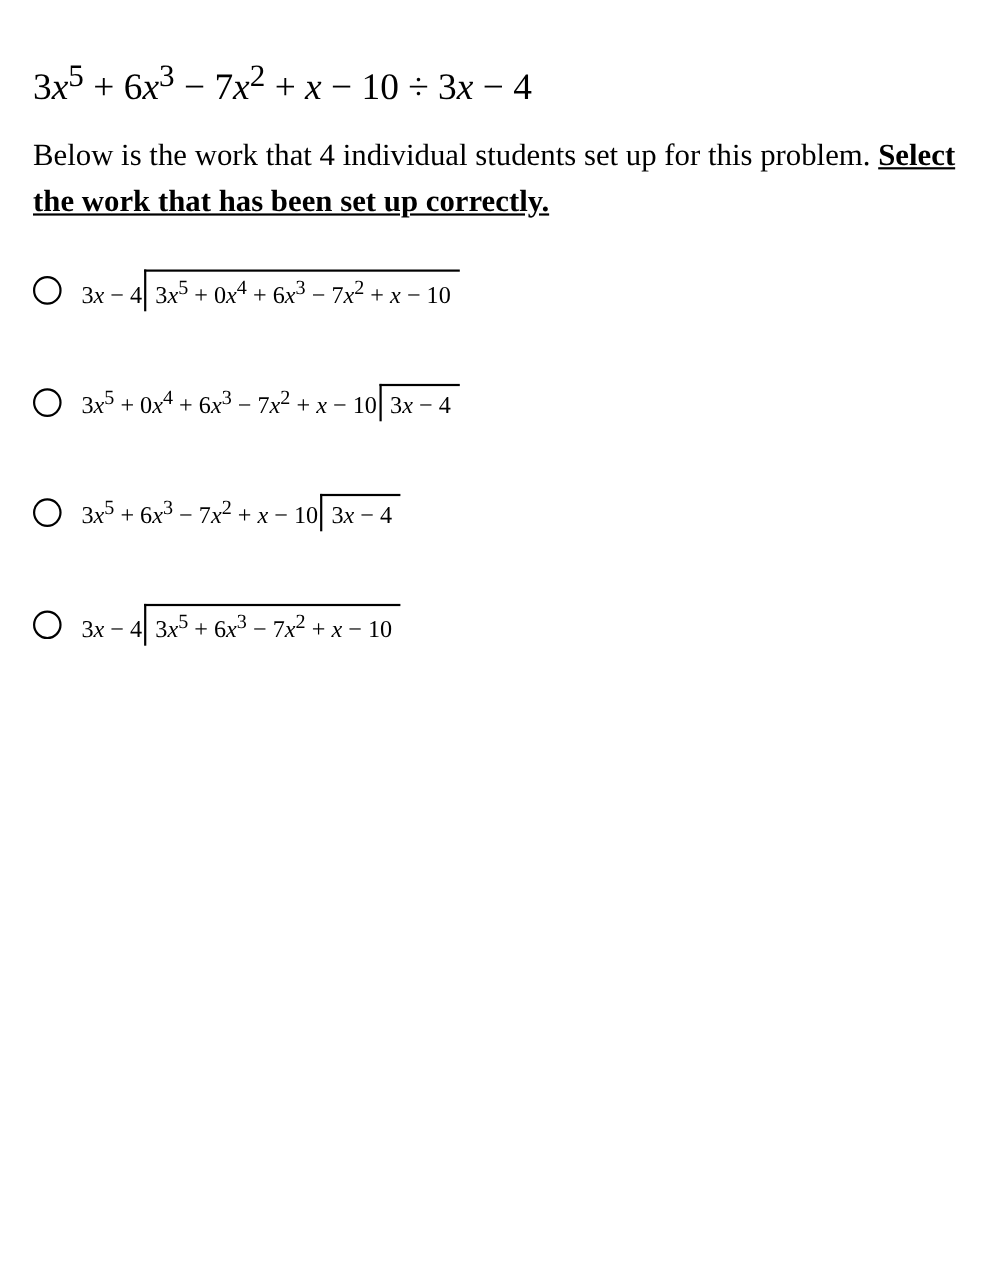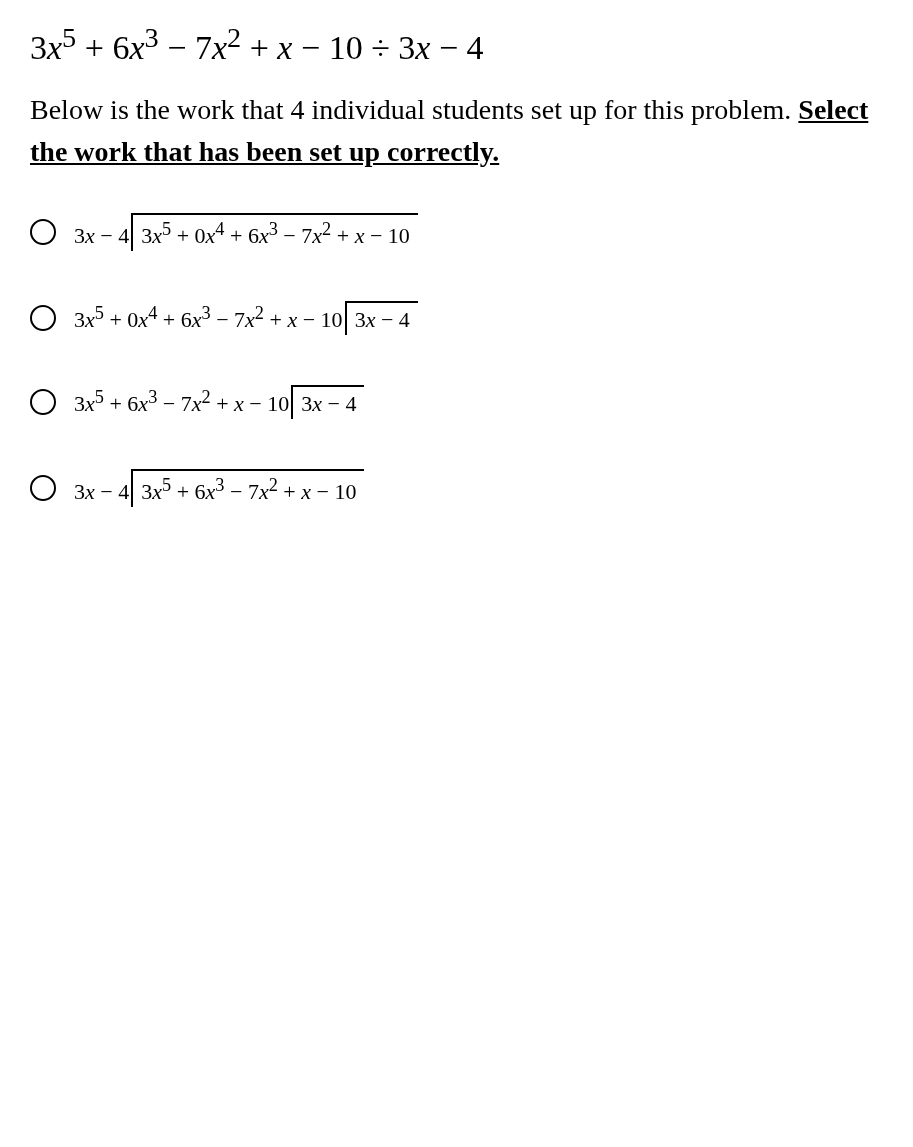--- a/index.html
+++ b/index.html
@@ -16,36 +16,37 @@
       width: 913px;
       min-height: 1147px;
       padding: 20px 30px 40px 30px;
     }
 
     .problem-title {
       font-size: 34px;
       font-weight: normal;
       margin-bottom: 18px;
       line-height: 1.3;
+      margin-top: 32px;
     }
 
     .instructions {
       font-size: 28px;
       line-height: 1.5;
       margin-bottom: 40px;
     }
 
     .instructions strong u {
       font-weight: bold;
     }
 
     .answer-options {
       display: flex;
       flex-direction: column;
-      gap: 0px;
+      gap: 16px;
     }
 
     .option-row {
       display: flex;
       align-items: center;
       margin-bottom: 50px;
       gap: 18px;
     }
 
     .radio-circle {

